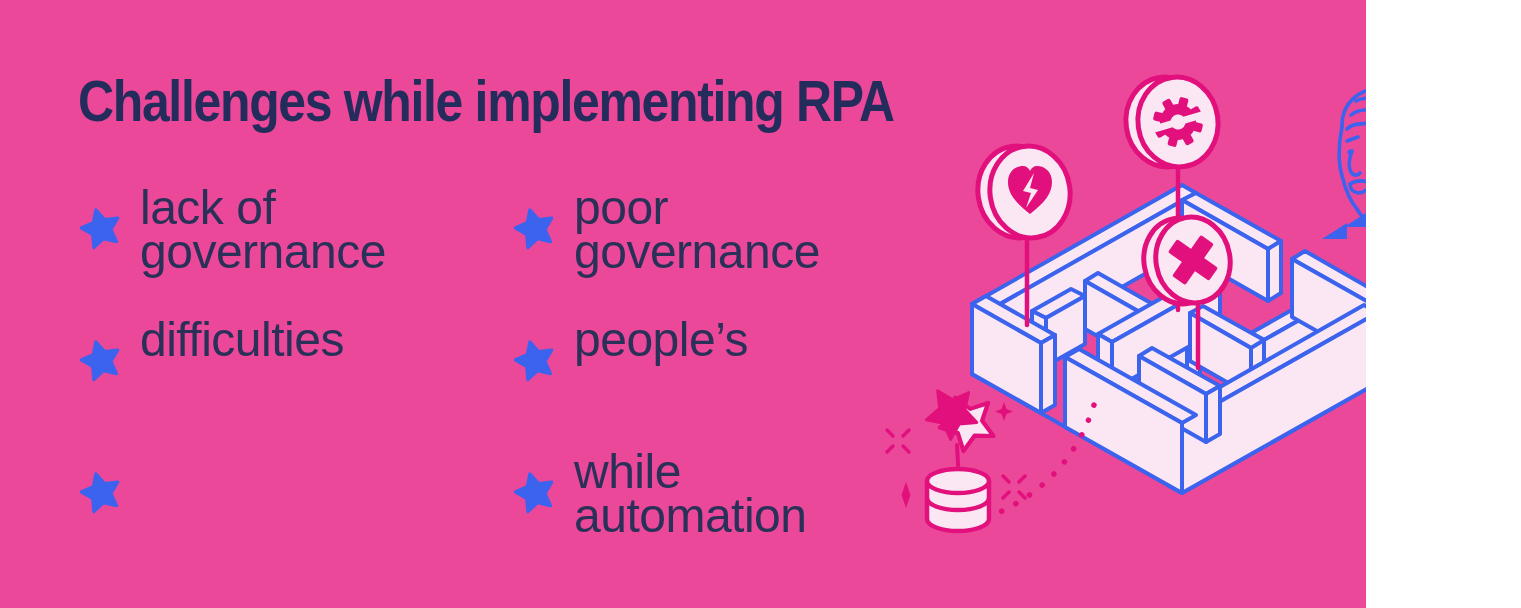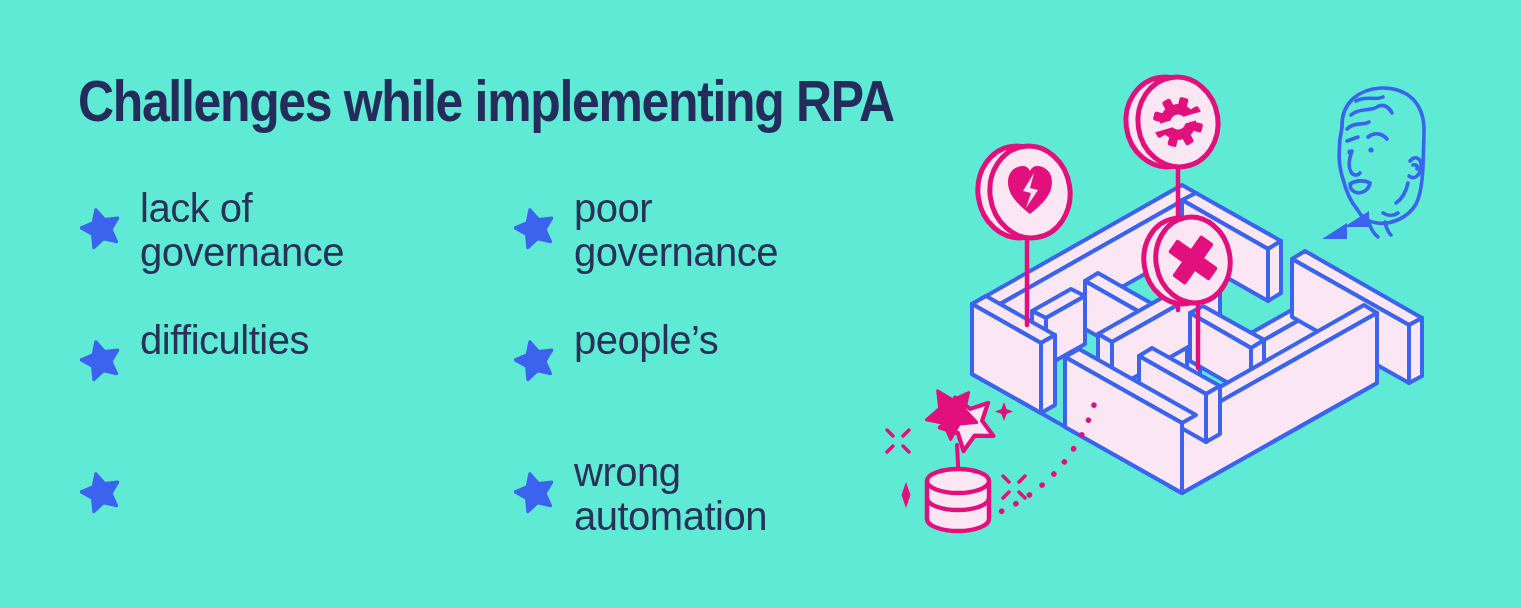--- a/index.html
+++ b/index.html
@@ -1,36 +1,36 @@
 <!DOCTYPE html>
 <html><head>
 <meta charset="utf-8">
 <style>
   html,body{margin:0;padding:0;}
   .canvas{
     position:relative;
-    width:1521px;height:608px;
-    background:#5eead4;
+    width:1366px;height:608px;
+    background:#ec4899;
     overflow:hidden;
     font-family:"Liberation Sans",sans-serif;
   }
   .title{
     position:absolute;left:78px;top:72px;
     font-size:58px;font-weight:700;line-height:1.0;
     color:#232C5B;letter-spacing:-1.5px;
     transform:scaleX(.86);transform-origin:left top;
     white-space:nowrap;margin:0;
   }
   .col{position:absolute;top:186px;}
   .col-left{left:80px;}
   .col-right{left:514px;}
   .item{display:flex;gap:18px;height:88px;margin-bottom:44px;}
   .bullet{width:42px;height:42px;margin-top:22px;flex:none;}
   .label{
-    font-size:40px;line-height:44px;letter-spacing:-0.5px;
+    font-size:48px;line-height:44px;letter-spacing:-0.5px;
     color:#2A3158;font-weight:400;
   }
   .label span{display:block;}
   .illu{position:absolute;left:872px;top:55px;}
 </style>
 </head>
 <body>
 
 <svg width="0" height="0" style="position:absolute">
   <defs>
@@ -83,21 +83,21 @@
         </svg>
       <div class="label">
         <span>people’s</span>
       </div>
     </div>
     <div class="item">
       <svg class="bullet" viewBox="0 0 40 40">
           <use href="#star5" fill="#3B63EE" stroke="#3B63EE" stroke-width="3" stroke-linejoin="round"></use>
         </svg>
       <div class="label">
-        <span>wrong</span>
+        <span>while</span>
         <span>automation</span>
       </div>
     </div>
   </div>
 
   <svg class="illu" width="560" height="515" viewBox="0 0 560 515">
 
     <g stroke="#3B63EE" stroke-width="4" fill="#FAE7F3" stroke-linejoin="round" stroke-linecap="round">
 
       <path d="M100,319 L310,438 L505,328" fill="none"></path>

